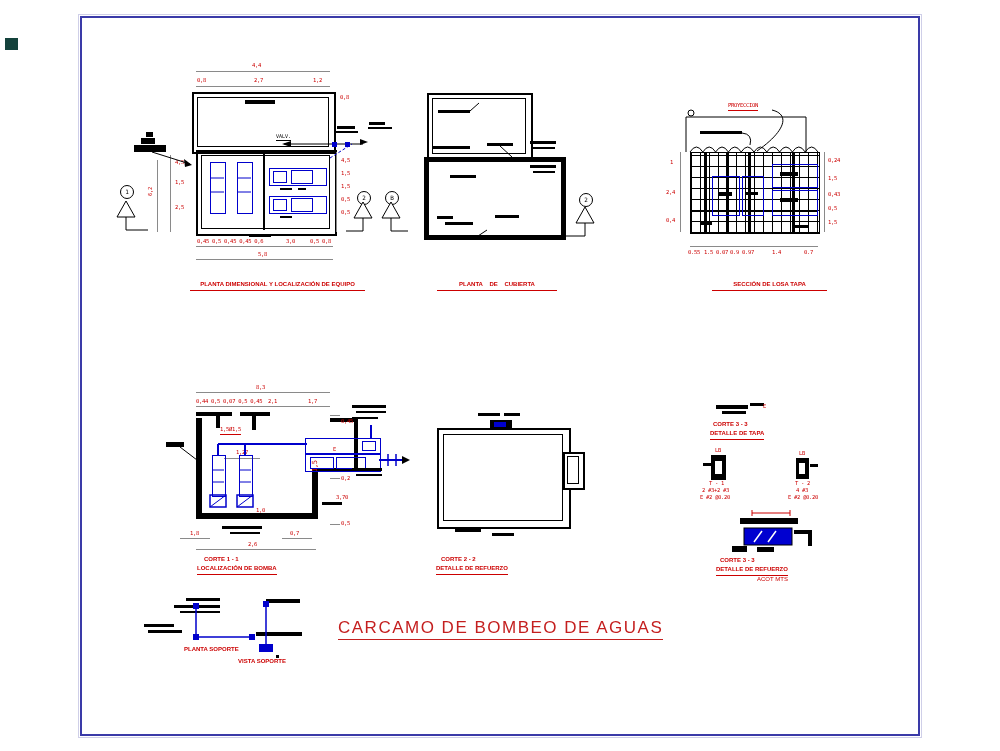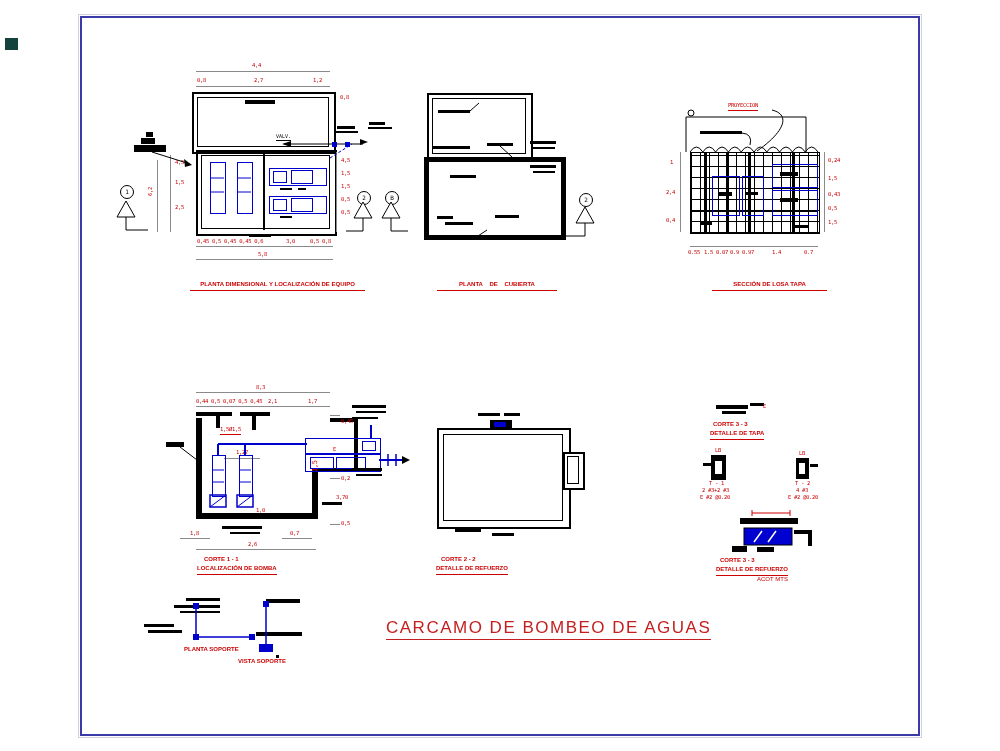--- a/index.html
+++ b/index.html
@@ -286,21 +286,21 @@
   <div class="bar" style="left:186px;top:598px;width:34px;height:3px;"></div>
   <div class="bar" style="left:174px;top:605px;width:46px;height:3px;"></div>
   <div class="bar" style="left:180px;top:611px;width:40px;height:2px;"></div>
   <div class="bar" style="left:144px;top:624px;width:30px;height:3px;"></div>
   <div class="bar" style="left:148px;top:630px;width:34px;height:3px;"></div>
   <div class="bar" style="left:256px;top:632px;width:46px;height:4px;"></div>
   <div class="bar" style="left:266px;top:599px;width:34px;height:4px;"></div>
   <div class="lbl" style="left:184px;top:646px;">PLANTA SOPORTE</div>
   <div class="lbl" style="left:238px;top:658px;">VISTA SOPORTE</div>
 
-  <div class="title" style="left:338px;top:619px;margin-left:48px;">CARCAMO DE BOMBEO DE AGUAS</div>
+  <div class="title" style="left:338px;top:619px;">CARCAMO DE BOMBEO DE AGUAS</div>
 
   <svg class="overlay" width="1000" height="751" viewBox="0 0 1000 751">
 
     <path d="M152,152 L190,164" stroke="#000" stroke-width="1" fill="none"></path>
     <polygon points="192,165 184,159 185,167" fill="#000"></polygon>
     <path d="M284,144 H363" stroke="#000" stroke-width="1" fill="none"></path>
     <polygon points="282,144 291,141 291,147" fill="#000"></polygon>
     <path d="M330,158 L352,144" stroke="#0000cc" stroke-width="1" stroke-dasharray="3,2" fill="none"></path>
     <rect x="332" y="142" width="5" height="5" fill="#0000cc"></rect>
     <rect x="345" y="142" width="5" height="5" fill="#0000cc"></rect>

